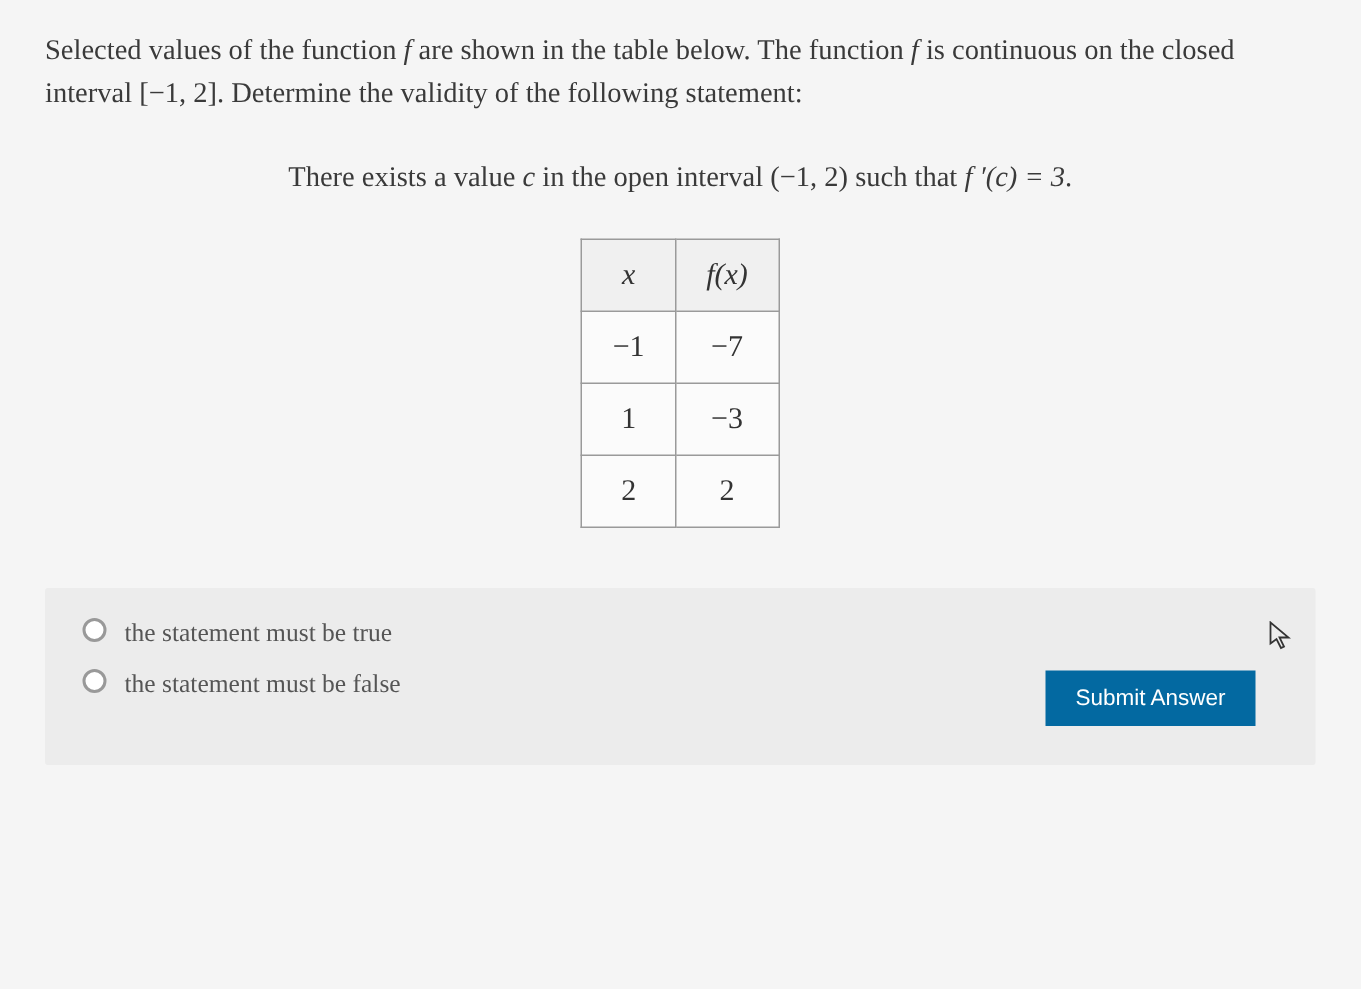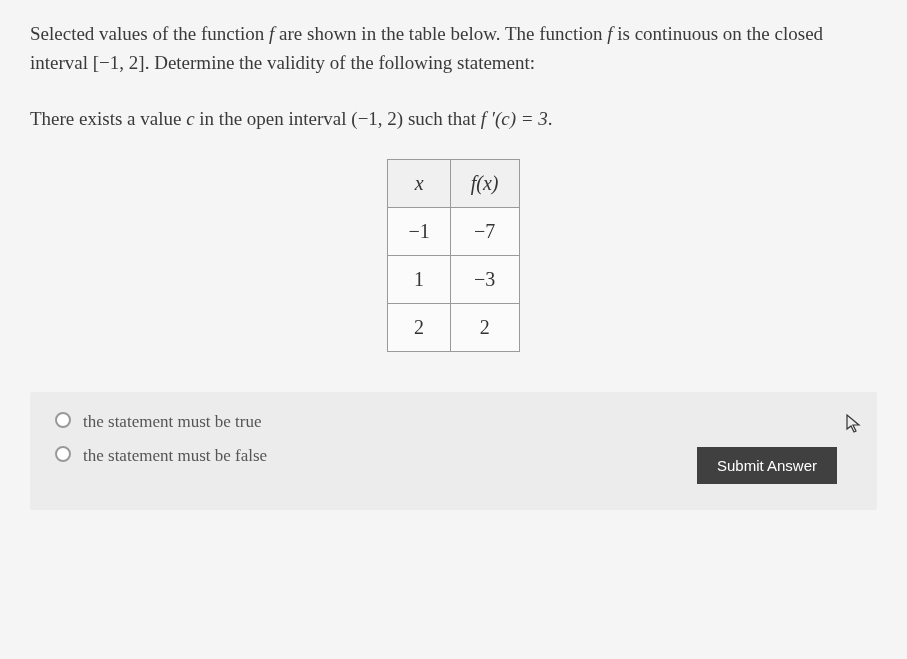--- a/index.html
+++ b/index.html
@@ -16,20 +16,21 @@
       font-size: 19px;
       line-height: 1.5;
       margin-bottom: 28px;
       color: #3a3a3a;
     }
     .problem-statement {
       font-size: 19px;
       line-height: 1.5;
       margin-bottom: 25px;
       color: #3a3a3a;
+      text-align: center;
     }
     .fn { font-style: italic; }
     .table-container {
       display: flex;
       justify-content: center;
       margin-bottom: 40px;
     }
     table {
       border-collapse: collapse;
       background: #fbfbfb;
@@ -72,21 +73,21 @@
       border-radius: 50%;
       margin-right: 12px;
       background: #fff;
       cursor: pointer;
       flex-shrink: 0;
     }
     .submit-btn {
       position: absolute;
       right: 40px;
       top: 55px;
-      background: #404040;
+      background: #0369a1;
       color: #fff;
       border: none;
       padding: 10px 20px;
       font-size: 15px;
       cursor: pointer;
       font-family: Arial, sans-serif;
     }
     .cursor {
       position: absolute;
       right: 15px;

